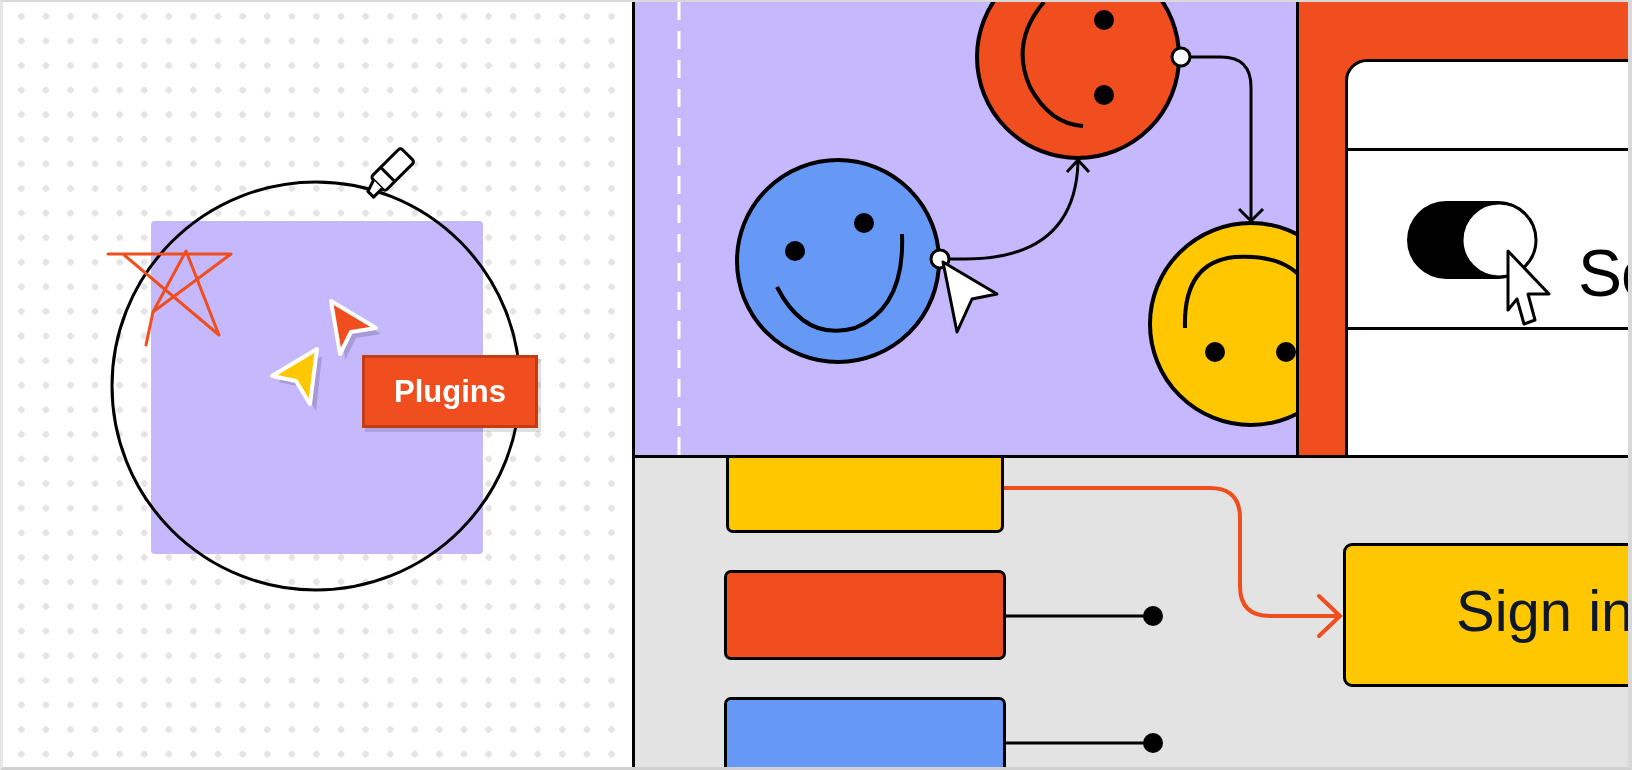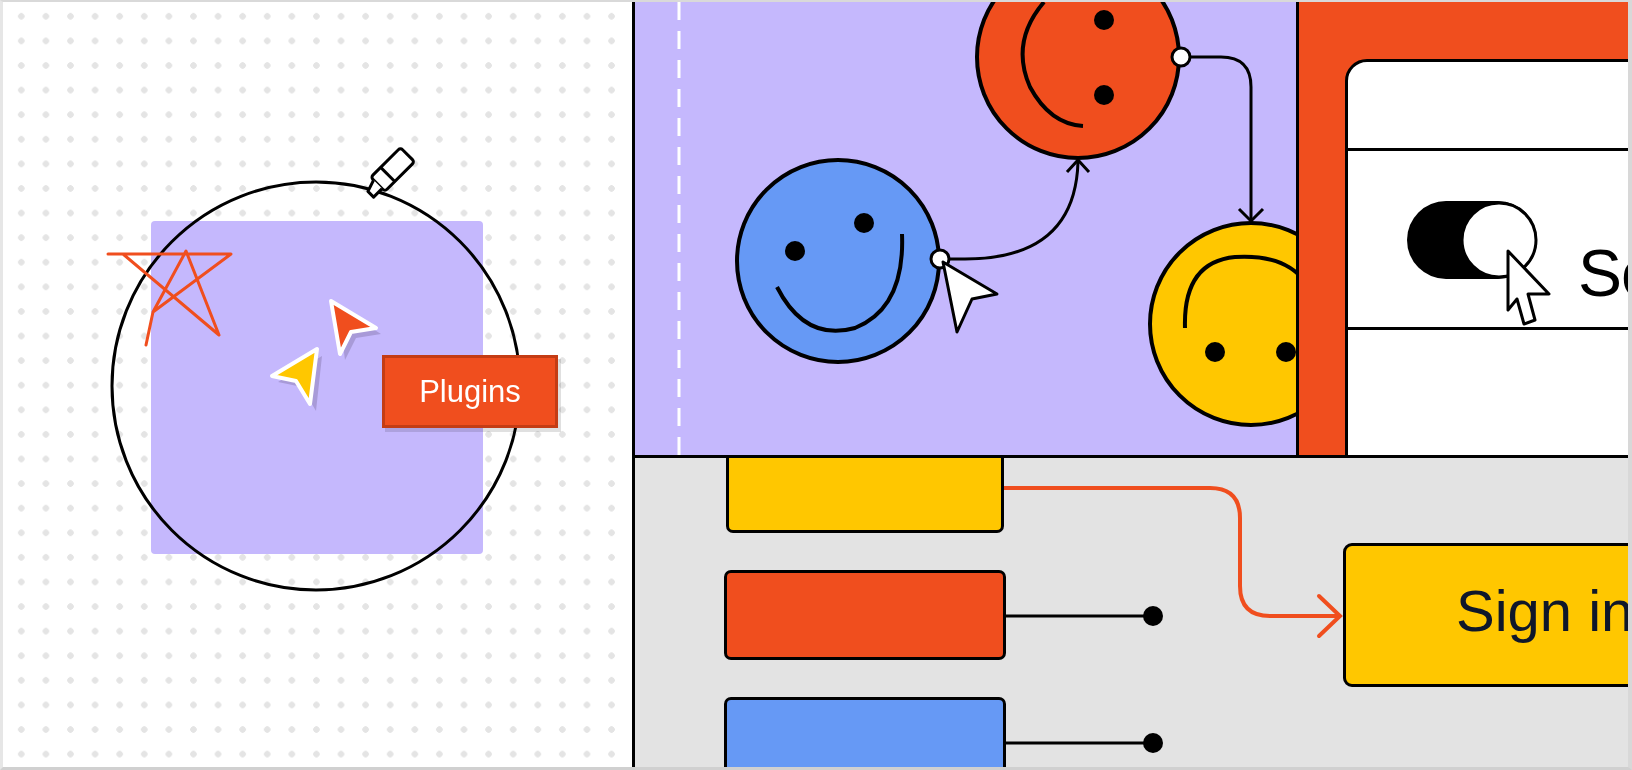--- a/index.html
+++ b/index.html
@@ -9,21 +9,21 @@
     background-image:radial-gradient(circle,#e4e4e4 3px,transparent 3.4px);
     background-size:24.6px 24.6px;background-position:6px 2px;}
   .vdiv{position:absolute;left:629px;top:0;width:3px;height:770px;background:#000;}
   .top{position:absolute;left:632px;top:0;width:1000px;height:453px;background:#c5b8fd;overflow:hidden;}
   .hdiv{position:absolute;left:632px;top:453px;width:1000px;height:3px;background:#000;}
   .bottom{position:absolute;left:632px;top:456px;width:1000px;height:314px;background:#e3e3e3;overflow:hidden;}
   .orange-panel{position:absolute;left:661px;top:0;width:400px;height:453px;background:#f04e1e;border-left:3px solid #000;}
   .card{position:absolute;left:46px;top:57px;width:400px;height:420px;background:#fff;border:3px solid #000;border-radius:22px 0 0 0;}
   .card-row{position:absolute;left:0;width:100%;height:3px;background:#000;}
   .card-text{position:absolute;left:230px;top:178px;font-size:66px;color:#000;line-height:1;letter-spacing:-1px;}
-  .label{position:absolute;font-weight:normal;box-sizing:border-box;display:flex;align-items:center;justify-content:center;margin-left:20px;}
+  .label{position:absolute;font-weight:bold;box-sizing:border-box;display:flex;align-items:center;justify-content:center;}
   .widgets{left:90px;top:400px;width:192px;height:72px;background:#ffc700;border:3px solid #d6a600;color:#2b2b2b;font-size:31px;box-shadow:3px 4px 0 rgba(0,0,0,0.12);}
   .plugins{left:359px;top:353px;width:176px;height:73px;background:#f04e1e;border:3px solid #c43c14;color:#fff;font-size:31px;box-shadow:3px 4px 0 rgba(0,0,0,0.12);}
   .block{position:absolute;box-sizing:border-box;border:3px solid #000;border-radius:7px;}
   .signin{position:absolute;left:708px;top:85px;width:320px;height:144px;background:#ffc700;border:3px solid #000;border-radius:9px;box-sizing:border-box;}
   .signin-text{position:absolute;left:110px;top:36px;font-size:58px;color:#0f172a;white-space:nowrap;line-height:1;}
   svg{position:absolute;overflow:visible;}
 </style>
 </head>
 <body>
 

